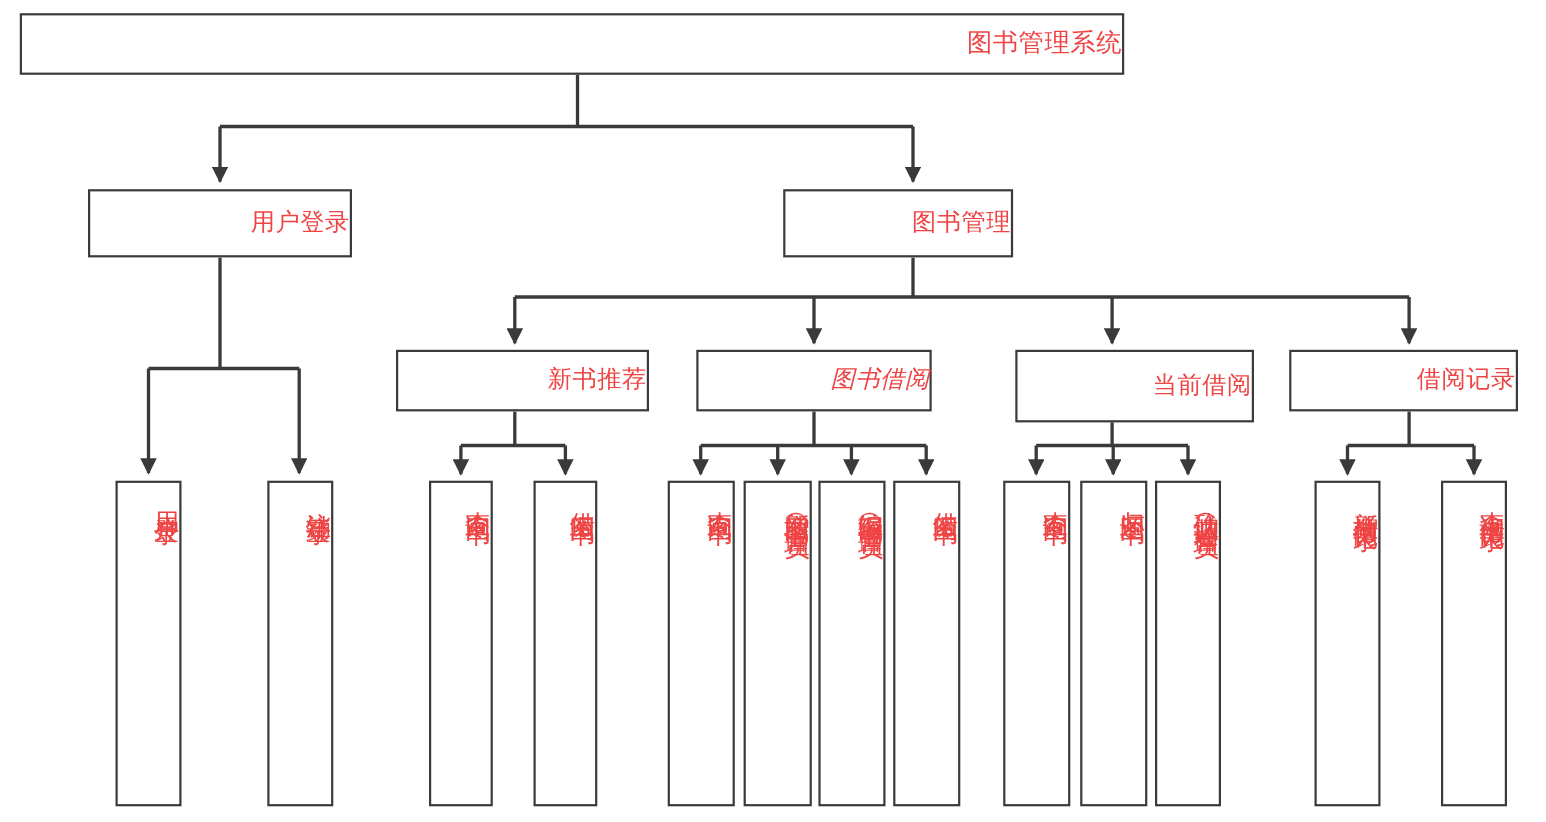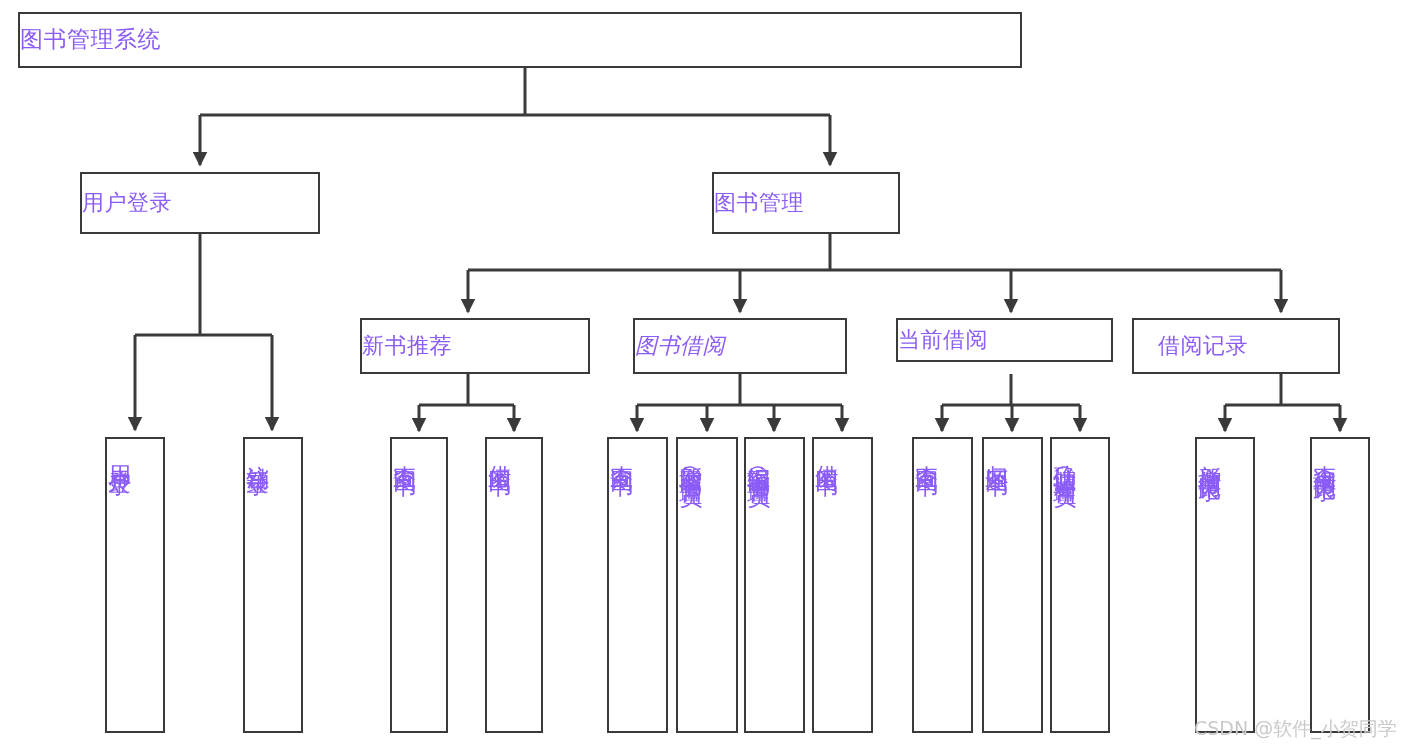--- a/index.html
+++ b/index.html
@@ -26,22 +26,22 @@
     height: 747px;
     pointer-events: none;
   }
   .node {
     position: absolute;
     box-sizing: border-box;
     background: #ffffff;
     border: 2px solid #3a3a3a;
     display: flex;
     align-items: center;
-    justify-content: flex-start;
-    color: #8b5cf6;
+    justify-content: flex-end;
+    color: #ef4444;
     z-index: 2;
   }
   .node .label {
     display: block;
     text-align: center;
     line-height: 1.18;
     letter-spacing: 0.5px;
   }
   .node.horizontal .label {
     writing-mode: horizontal-tb;
@@ -123,34 +123,34 @@
     </g>
   </svg>
 
   <div class="node horizontal root" style="left: 18px; top: 12px; width: 1004px; height: 56px; border-color: rgb(58, 58, 58);">
     <span class="label">图书管理系统</span>
   </div>
 
   <div class="node horizontal" style="left: 80px; top: 172px; width: 240px; height: 62px; border-color: rgb(58, 58, 58);">
     <span class="label">用户登录</span>
   </div>
-  <div class="node horizontal" style="left: 712px; top: 172px; width: 188px; height: 62px; border-color: rgb(58, 58, 58);">
+  <div class="node horizontal" style="left: 712px; top: 172px; width: 209px; height: 62px; border-color: rgb(58, 58, 58);">
     <span class="label">图书管理</span>
   </div>
 
   <div class="node horizontal" style="left: 360px; top: 318px; width: 230px; height: 56px; border-color: rgb(58, 58, 58);">
     <span class="label">新书推荐</span>
   </div>
   <div class="node horizontal" style="left: 633px; top: 318px; width: 214px; height: 56px; border-color: rgb(58, 58, 58); font-style: italic;">
     <span class="label">图书借阅</span>
   </div>
-  <div class="node horizontal" style="left: 896px; top: 318px; width: 217px; height: 44px; border-color: rgb(58, 58, 58);">
+  <div class="node horizontal" style="left: 923px; top: 318px; width: 217px; height: 66px; border-color: rgb(58, 58, 58);">
     <span class="label">当前借阅</span>
   </div>
-  <div class="node horizontal" style="left: 1132px; top: 318px; width: 208px; height: 56px; border-color: rgb(58, 58, 58); padding-left: 24px;">
+  <div class="node horizontal" style="left: 1172px; top: 318px; width: 208px; height: 56px; border-color: rgb(58, 58, 58); padding-left: 24px;">
     <span class="label">借阅记录</span>
   </div>
 
   <div class="node vertical" style="left: 105px; top: 437px; width: 60px; height: 296px; border-color: rgb(58, 58, 58);">
     <span class="label">用户登录</span>
   </div>
   <div class="node vertical" style="left: 243px; top: 437px; width: 60px; height: 296px; border-color: rgb(58, 58, 58);">
     <span class="label">注销登录</span>
   </div>
   <div class="node vertical" style="left: 390px; top: 437px; width: 58px; height: 296px; border-color: rgb(58, 58, 58);">
@@ -180,15 +180,14 @@
   <div class="node vertical" style="left: 1050px; top: 437px; width: 60px; height: 296px; border-color: rgb(58, 58, 58);">
     <span class="label">确认归还（管理员）</span>
   </div>
   <div class="node vertical" style="left: 1195px; top: 437px; width: 60px; height: 296px; border-color: rgb(58, 58, 58);">
     <span class="label">新增借阅记录</span>
   </div>
   <div class="node vertical" style="left: 1310px; top: 437px; width: 60px; height: 296px; border-color: rgb(58, 58, 58);">
     <span class="label">查询借阅记录</span>
   </div>
 
-  <div class="watermark" style="left: 1194px; top: 716px; color: rgb(201, 201, 201);">CSDN @软件_小贺同学</div>
 
 </div>
 
 </body></html>

